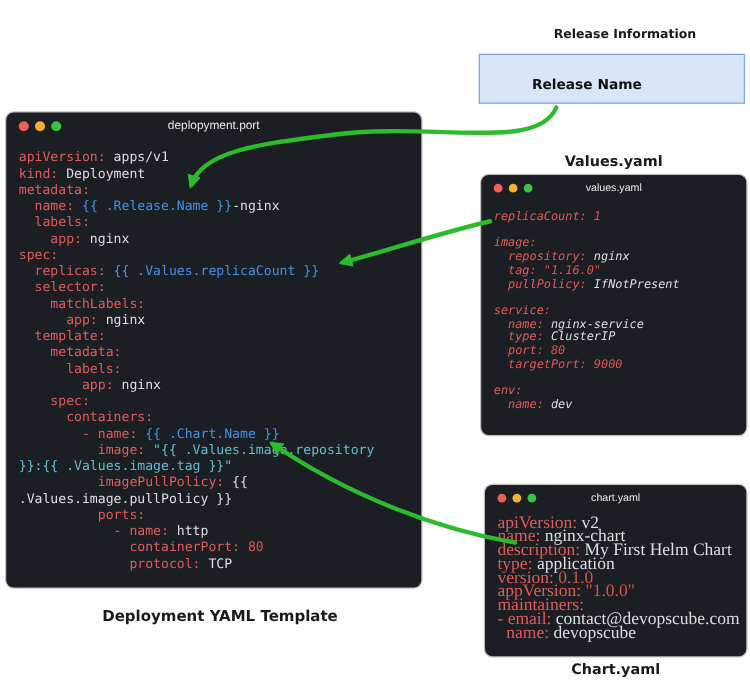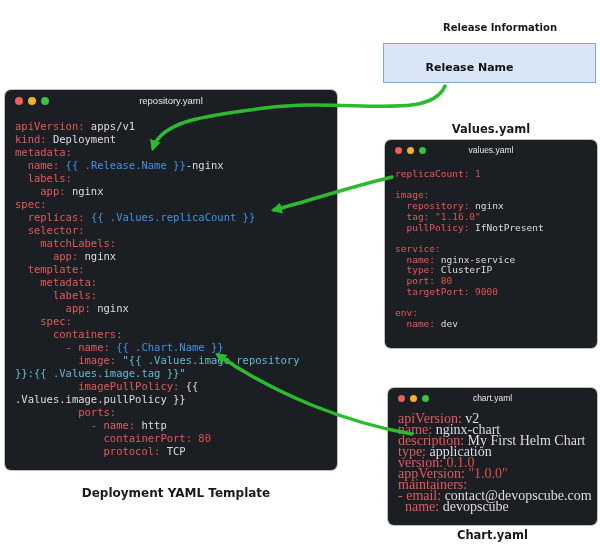--- a/index.html
+++ b/index.html
@@ -44,21 +44,21 @@
   .wtitle.sm{font-size:8.5px;line-height:20px;}
 
   .code{
     font-family:"DejaVu Sans Mono", monospace;white-space:pre;
     padding:8px 10px 0 10px;
   }
   .cl{white-space:pre;}
   #w-deploy{left:5px;top:90px;width:332px;height:380px;}
   #w-deploy .code{font-size:10.5px;line-height:13px;}
   #w-values{left:385px;top:140px;width:212px;height:208px;}
-  #w-values .code{font-size:9.5px;line-height:10.7px;padding-top:9px;}
+  #w-values .code{font-size:9.5px;line-height:10.7px;padding-top:9px;font-style:italic;}
   #w-values .titlebar{height:20px;}
   #w-chart{left:388px;top:388px;width:209px;height:137px;}
   #w-chart .code{font-size:14px;line-height:11px;padding-top:5px;font-family:Liberation Serif, serif;}
   #w-chart .titlebar{height:20px;}
 
   
   .key{color:#e05c5c;}
   .plain{color:#dcdee2;}
   .tpl{color:#3f93e8;}
   .str{color:#63bcd1;}
@@ -78,21 +78,21 @@
   <span class="lbl">Release Name</span>
 </div>
 
 <div class="window" id="w-deploy">
   <div class="titlebar">
     <span class="dots">
       <span class="dot red"></span>
       <span class="dot yellow"></span>
       <span class="dot green"></span>
     </span>
-    <span class="wtitle">repository.yaml</span>
+    <span class="wtitle">deplopyment.port</span>
   </div>
   <div class="code"><div class="cl"><span class="key">apiVersion:</span><span class="plain"> apps/v1</span></div><div class="cl"><span class="key">kind:</span><span class="plain"> Deployment</span></div><div class="cl"><span class="key">metadata:</span></div><div class="cl"><span class="key">  name:</span><span class="plain"> </span><span class="tpl">{{ .Release.Name }}</span><span class="plain">-nginx</span></div><div class="cl"><span class="key">  labels:</span></div><div class="cl"><span class="key">    app:</span><span class="plain"> nginx</span></div><div class="cl"><span class="key">spec:</span></div><div class="cl"><span class="key">  replicas:</span><span class="plain"> </span><span class="tpl">{{ .Values.replicaCount }}</span></div><div class="cl"><span class="key">  selector:</span></div><div class="cl"><span class="key">    matchLabels:</span></div><div class="cl"><span class="key">      app:</span><span class="plain"> nginx</span></div><div class="cl"><span class="key">  template:</span></div><div class="cl"><span class="key">    metadata:</span></div><div class="cl"><span class="key">      labels:</span></div><div class="cl"><span class="key">        app:</span><span class="plain"> nginx</span></div><div class="cl"><span class="key">    spec:</span></div><div class="cl"><span class="key">      containers:</span></div><div class="cl"><span class="key">        - name:</span><span class="plain"> </span><span class="tpl">{{ .Chart.Name }}</span></div><div class="cl"><span class="key">          image:</span><span class="plain"> </span><span class="str">"{{ .Values.image.repository</span></div><div class="cl"><span class="str">}}:{{ .Values.image.tag }}"</span></div><div class="cl"><span class="key">          imagePullPolicy:</span><span class="plain"> {{</span></div><div class="cl"><span class="plain">.Values.image.pullPolicy }}</span></div><div class="cl"><span class="key">          ports:</span></div><div class="cl"><span class="key">            - name:</span><span class="plain"> http</span></div><div class="cl"><span class="key">              containerPort:</span><span class="num"> 80</span></div><div class="cl"><span class="key">              protocol:</span><span class="plain"> TCP</span></div></div>
 </div>
 <div class="hand" id="deploy-caption">Deployment YAML Template</div>
 
 <div class="hand" id="values-caption">Values.yaml</div>
 <div class="window" id="w-values">
   <div class="titlebar">
     <span class="dots">
       <span class="dot sm red"></span>

